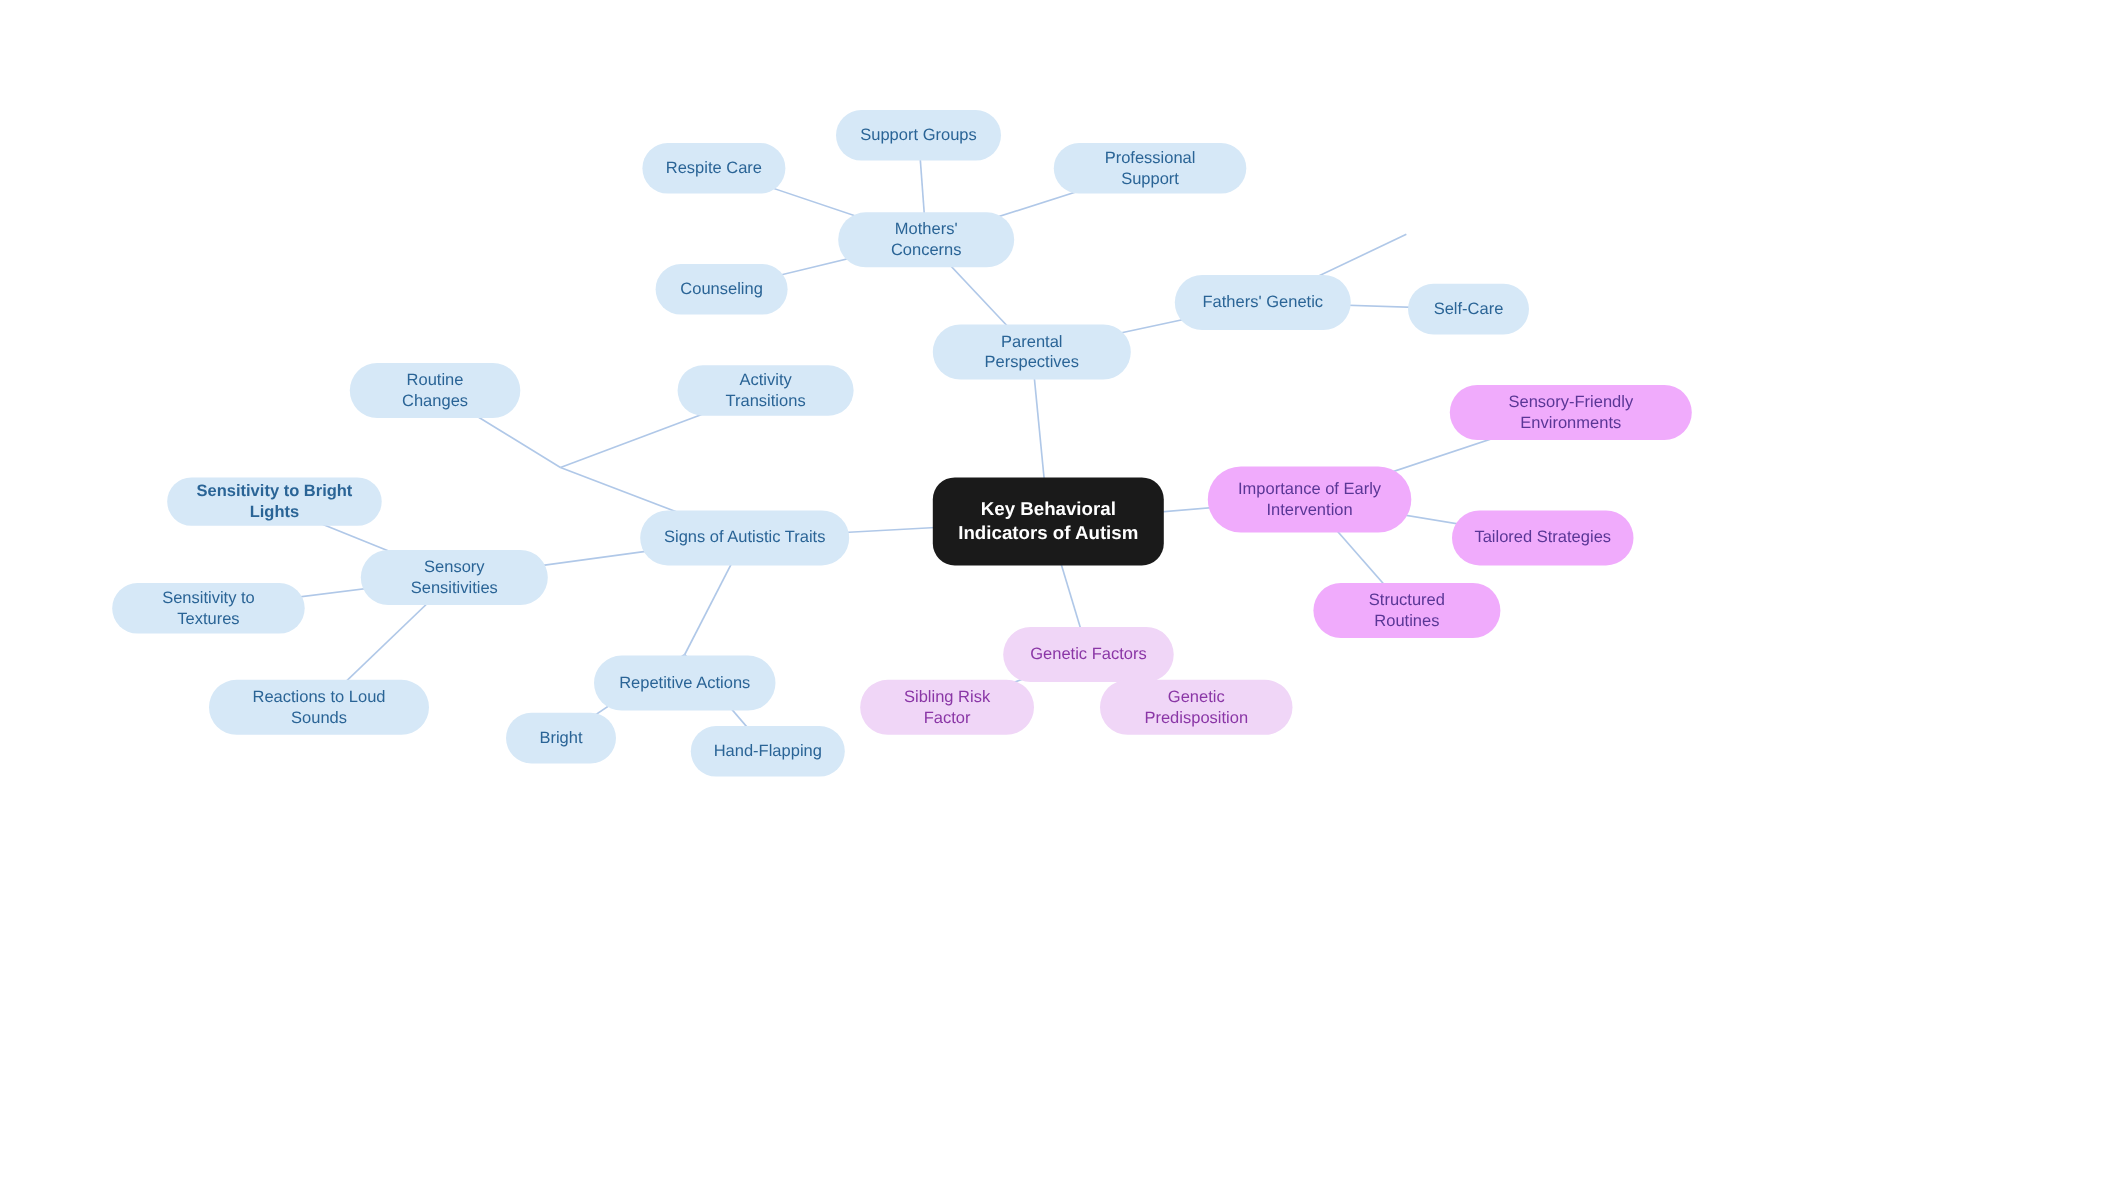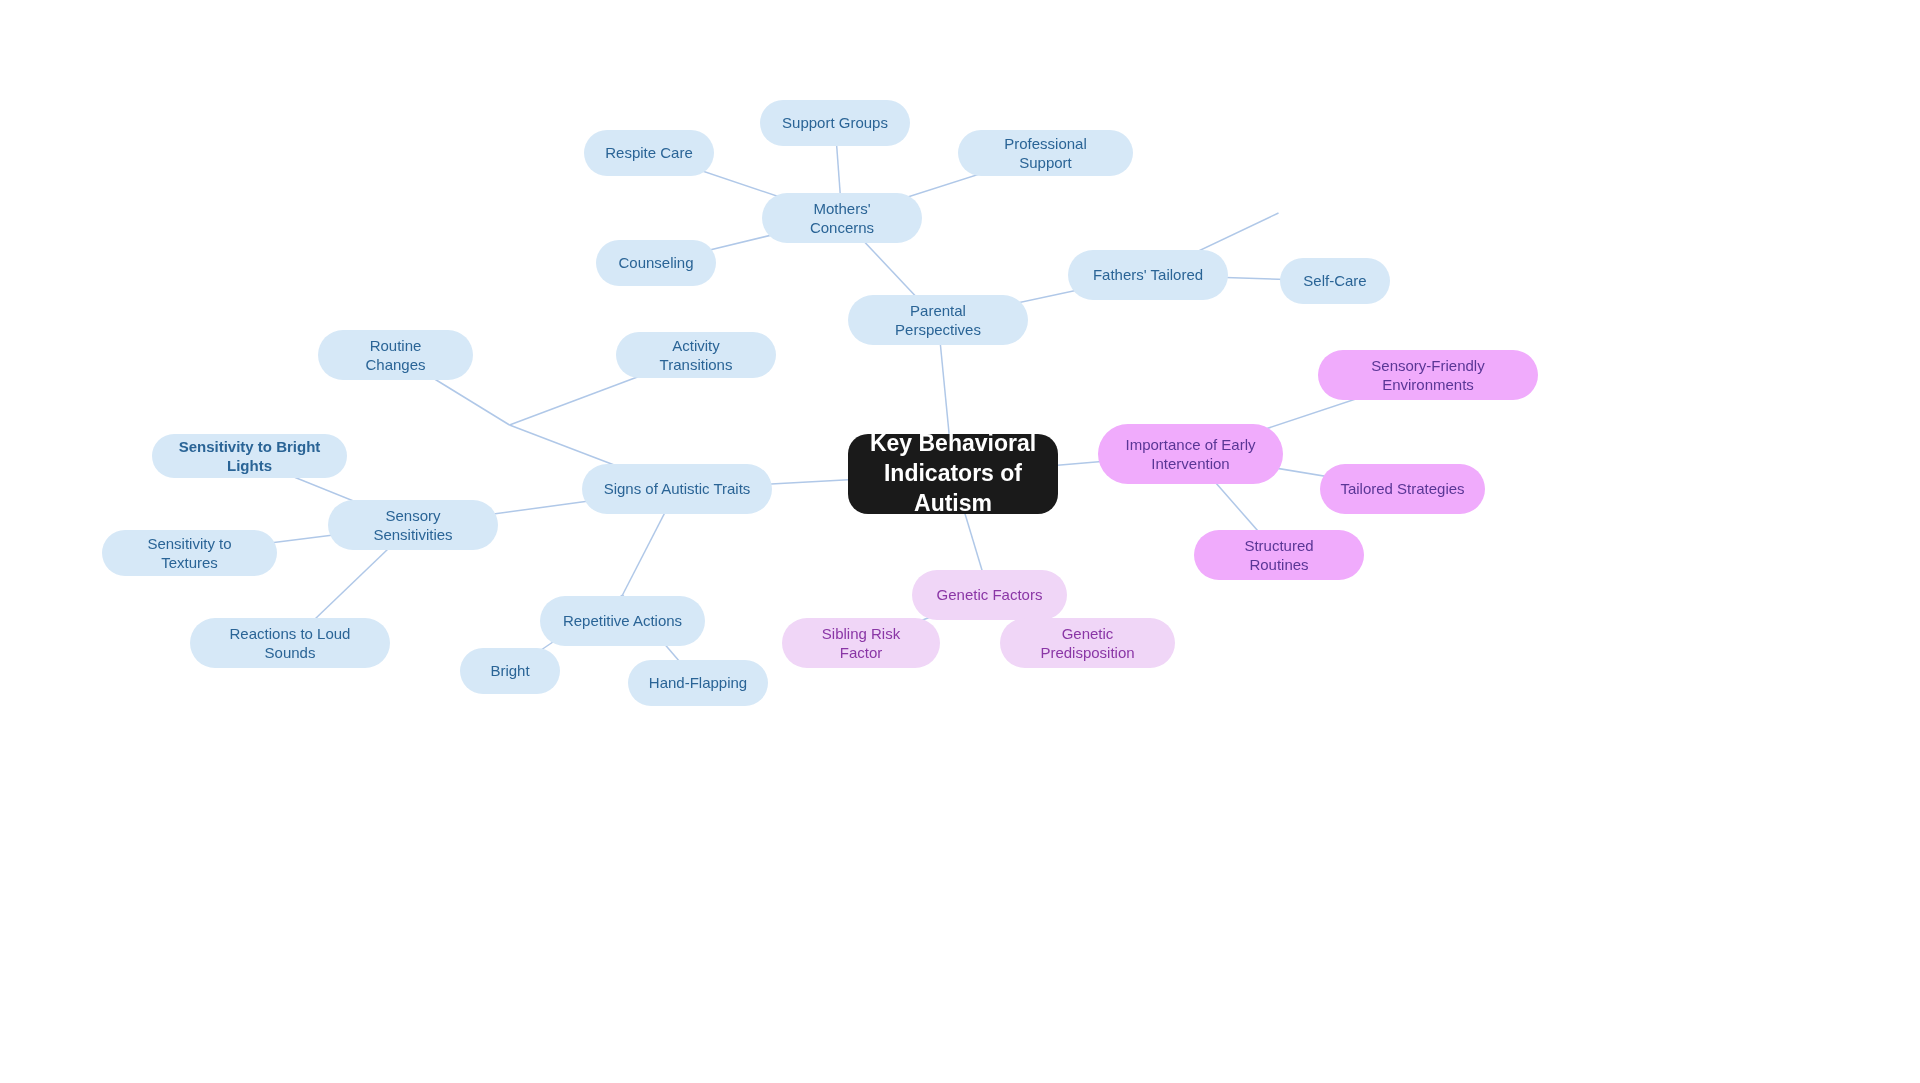--- a/index.html
+++ b/index.html
@@ -31,21 +31,21 @@
       justify-content: center;
       text-align: center;
       font-size: 15px;
       line-height: 1.3;
       padding: 12px 20px;
       cursor: pointer;
     }
     .node-center {
       background: #1a1a1a;
       color: #ffffff;
-      font-size: 23px;
+      font-size: 17px;
       font-weight: 600;
       border-radius: 20px;
       width: 210px;
       height: 80px;
     }
     .node-blue {
       background: #d6e8f7;
       color: #2a6496;
       border: none;
     }
@@ -93,21 +93,21 @@
       <line x1="989.5" y1="595" x2="861" y2="643" stroke="#b0c8e8" stroke-width="1.5"></line>
       <line x1="989.5" y1="595" x2="1087.5" y2="643" stroke="#b0c8e8" stroke-width="1.5"></line>
     </svg>
 <div class="node node-center" style="left: 848px; top: 434px; width: 210px; height: 80px;">Key Behavioral Indicators of Autism</div>
     <div class="node node-blue" style="left: 848px; top: 295px; width: 180px; height: 50px; white-space: pre-line;">Parental Perspectives</div>
     <div class="node node-blue" style="left: 762px; top: 193px; width: 160px; height: 50px; white-space: pre-line;">Mothers' Concerns</div>
     <div class="node node-blue" style="left: 760px; top: 100px; width: 150px; height: 46px; white-space: pre-line;">Support Groups</div>
     <div class="node node-blue" style="left: 584px; top: 130px; width: 130px; height: 46px; white-space: pre-line;">Respite Care</div>
     <div class="node node-blue" style="left: 958px; top: 130px; width: 175px; height: 46px; white-space: pre-line;">Professional Support</div>
     <div class="node node-blue" style="left: 596px; top: 240px; width: 120px; height: 46px; white-space: pre-line;">Counseling</div>
-    <div class="node node-blue" style="left: 1068px; top: 250px; width: 160px; height: 50px; white-space: pre-line;">Fathers' Tailored</div>
+    <div class="node node-blue" style="left: 1068px; top: 250px; width: 160px; height: 50px; white-space: pre-line;">Fathers' Genetic</div>
     <div class="node node-blue" style="left: 1280px; top: 258px; width: 110px; height: 46px; white-space: pre-line;">Self-Care</div>
     <div class="node node-blue" style="left: 582px; top: 464px; width: 190px; height: 50px; white-space: pre-line;">Signs of Autistic Traits</div>
     <div class="node node-blue" style="left: 318px; top: 330px; width: 155px; height: 50px; white-space: pre-line;">Routine Changes</div>
     <div class="node node-blue" style="left: 616px; top: 332px; width: 160px; height: 46px; white-space: pre-line;">Activity Transitions</div>
     <div class="node node-blue" style="left: 328px; top: 500px; width: 170px; height: 50px; white-space: pre-line;">Sensory Sensitivities</div>
     <div class="node node-blue" style="left: 152px; top: 434px; width: 195px; height: 44px; white-space: pre-line; font-weight: bold;">Sensitivity to Bright Lights</div>
     <div class="node node-blue" style="left: 102px; top: 530px; width: 175px; height: 46px; white-space: pre-line;">Sensitivity to Textures</div>
     <div class="node node-blue" style="left: 190px; top: 618px; width: 200px; height: 50px; white-space: pre-line;">Reactions to Loud Sounds</div>
     <div class="node node-blue" style="left: 540px; top: 596px; width: 165px; height: 50px; white-space: pre-line;">Repetitive Actions</div>
     <div class="node node-blue" style="left: 460px; top: 648px; width: 100px; height: 46px; white-space: pre-line;">Bright</div>

